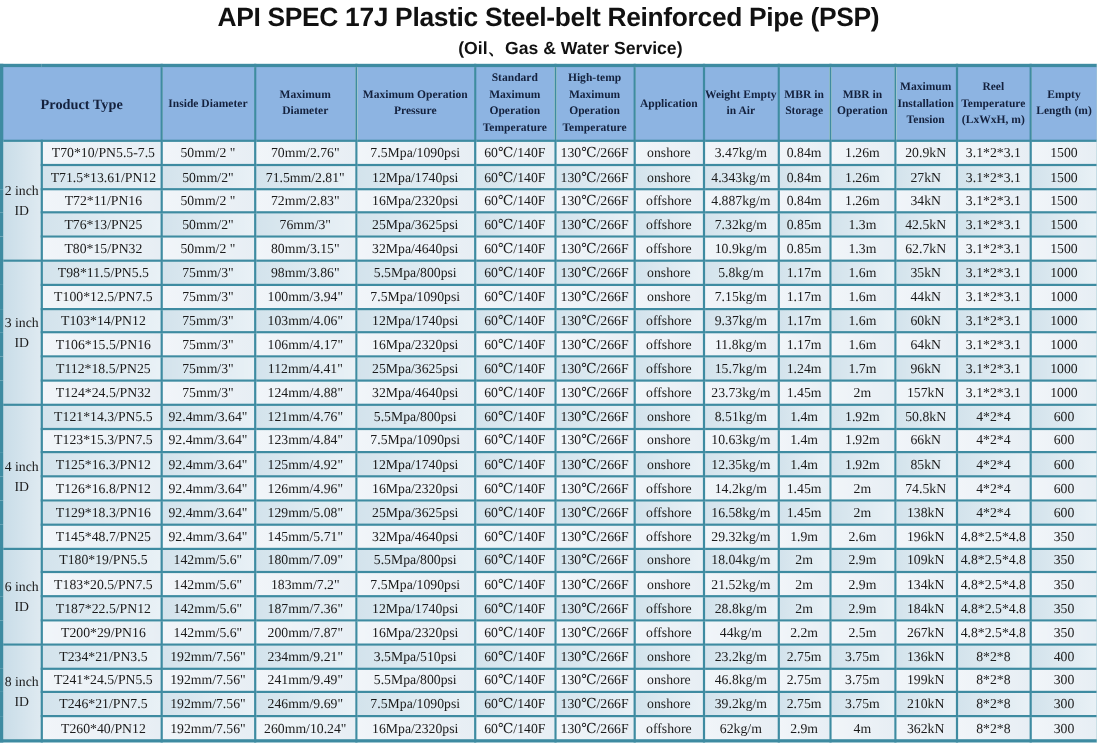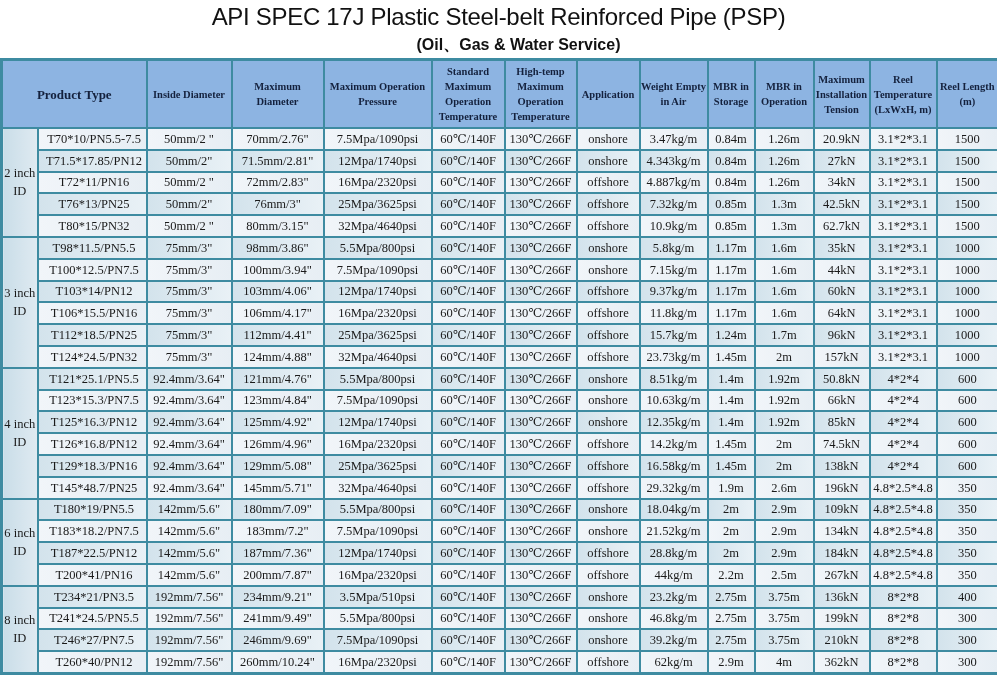--- a/index.html
+++ b/index.html
@@ -5,21 +5,21 @@
   html, body { margin: 0; padding: 0; }
   body {
     width: 997px; height: 682px; overflow: hidden;
     background: #ffffff;
     font-family: "Liberation Serif", "DejaVu Serif", serif;
     color: #1a1a1a;
   }
   .title {
     height: 34px; line-height: 34px; text-align: center;
     font-family: "Liberation Sans", "DejaVu Sans", sans-serif;
-    font-weight: normal; font-size: 24px; color: #111;
+    font-weight: bold; font-size: 24px; color: #111;
     letter-spacing: -0.3px;
   }
   .subtitle {
     height: 22px; line-height: 22px; text-align: center;
     font-family: "Liberation Sans", "DejaVu Sans", sans-serif;
     font-weight: bold; font-size: 16px; color: #111;
     margin-bottom: 2px;
     margin-left: 40px;
   }
   table.spec {
@@ -91,42 +91,42 @@
       <th>Maximum Diameter</th>
       <th>Maximum Operation Pressure</th>
       <th>Standard Maximum Operation Temperature</th>
       <th>High-temp Maximum Operation Temperature</th>
       <th>Application</th>
       <th>Weight Empty in Air</th>
       <th>MBR in Storage</th>
       <th>MBR in Operation</th>
       <th>Maximum Installation Tension</th>
       <th>Reel Temperature (LxWxH, m)</th>
-      <th>Reel Length (m)</th>
+      <th>Empty Length (m)</th>
     </tr>
   </thead>
   <tbody id="tbody">
       <tr class="even">
         <td class="group" rowspan="5">2 inch ID</td>
         <td class="cell ptype">T70*10/PN5.5-7.5</td>
         <td class="cell">50mm/2 "</td>
         <td class="cell">70mm/2.76"</td>
         <td class="cell">7.5Mpa/1090psi</td>
         <td class="cell">60℃/140F</td>
         <td class="cell">130℃/266F</td>
         <td class="cell">onshore</td>
         <td class="cell">3.47kg/m</td>
         <td class="cell">0.84m</td>
         <td class="cell">1.26m</td>
         <td class="cell">20.9kN</td>
         <td class="cell">3.1*2*3.1</td>
         <td class="cell">1500</td>
       </tr>
       <tr class="odd">
-        <td class="cell ptype">T71.5*17.85/PN12</td>
+        <td class="cell ptype">T71.5*13.61/PN12</td>
         <td class="cell">50mm/2"</td>
         <td class="cell">71.5mm/2.81"</td>
         <td class="cell">12Mpa/1740psi</td>
         <td class="cell">60℃/140F</td>
         <td class="cell">130℃/266F</td>
         <td class="cell">onshore</td>
         <td class="cell">4.343kg/m</td>
         <td class="cell">0.84m</td>
         <td class="cell">1.26m</td>
         <td class="cell">27kN</td>
@@ -264,21 +264,21 @@
         <td class="cell">offshore</td>
         <td class="cell">23.73kg/m</td>
         <td class="cell">1.45m</td>
         <td class="cell">2m</td>
         <td class="cell">157kN</td>
         <td class="cell">3.1*2*3.1</td>
         <td class="cell">1000</td>
       </tr>
       <tr class="odd">
         <td class="group" rowspan="6">4 inch ID</td>
-        <td class="cell ptype">T121*25.1/PN5.5</td>
+        <td class="cell ptype">T121*14.3/PN5.5</td>
         <td class="cell">92.4mm/3.64"</td>
         <td class="cell">121mm/4.76"</td>
         <td class="cell">5.5Mpa/800psi</td>
         <td class="cell">60℃/140F</td>
         <td class="cell">130℃/266F</td>
         <td class="cell">onshore</td>
         <td class="cell">8.51kg/m</td>
         <td class="cell">1.4m</td>
         <td class="cell">1.92m</td>
         <td class="cell">50.8kN</td>
@@ -370,21 +370,21 @@
         <td class="cell">130℃/266F</td>
         <td class="cell">onshore</td>
         <td class="cell">18.04kg/m</td>
         <td class="cell">2m</td>
         <td class="cell">2.9m</td>
         <td class="cell">109kN</td>
         <td class="cell">4.8*2.5*4.8</td>
         <td class="cell">350</td>
       </tr>
       <tr class="even">
-        <td class="cell ptype">T183*18.2/PN7.5</td>
+        <td class="cell ptype">T183*20.5/PN7.5</td>
         <td class="cell">142mm/5.6"</td>
         <td class="cell">183mm/7.2"</td>
         <td class="cell">7.5Mpa/1090psi</td>
         <td class="cell">60℃/140F</td>
         <td class="cell">130℃/266F</td>
         <td class="cell">onshore</td>
         <td class="cell">21.52kg/m</td>
         <td class="cell">2m</td>
         <td class="cell">2.9m</td>
         <td class="cell">134kN</td>
@@ -400,21 +400,21 @@
         <td class="cell">130℃/266F</td>
         <td class="cell">offshore</td>
         <td class="cell">28.8kg/m</td>
         <td class="cell">2m</td>
         <td class="cell">2.9m</td>
         <td class="cell">184kN</td>
         <td class="cell">4.8*2.5*4.8</td>
         <td class="cell">350</td>
       </tr>
       <tr class="even">
-        <td class="cell ptype">T200*41/PN16</td>
+        <td class="cell ptype">T200*29/PN16</td>
         <td class="cell">142mm/5.6"</td>
         <td class="cell">200mm/7.87"</td>
         <td class="cell">16Mpa/2320psi</td>
         <td class="cell">60℃/140F</td>
         <td class="cell">130℃/266F</td>
         <td class="cell">offshore</td>
         <td class="cell">44kg/m</td>
         <td class="cell">2.2m</td>
         <td class="cell">2.5m</td>
         <td class="cell">267kN</td>
@@ -446,21 +446,21 @@
         <td class="cell">130℃/266F</td>
         <td class="cell">onshore</td>
         <td class="cell">46.8kg/m</td>
         <td class="cell">2.75m</td>
         <td class="cell">3.75m</td>
         <td class="cell">199kN</td>
         <td class="cell">8*2*8</td>
         <td class="cell">300</td>
       </tr>
       <tr class="odd">
-        <td class="cell ptype">T246*27/PN7.5</td>
+        <td class="cell ptype">T246*21/PN7.5</td>
         <td class="cell">192mm/7.56"</td>
         <td class="cell">246mm/9.69"</td>
         <td class="cell">7.5Mpa/1090psi</td>
         <td class="cell">60℃/140F</td>
         <td class="cell">130℃/266F</td>
         <td class="cell">onshore</td>
         <td class="cell">39.2kg/m</td>
         <td class="cell">2.75m</td>
         <td class="cell">3.75m</td>
         <td class="cell">210kN</td>

